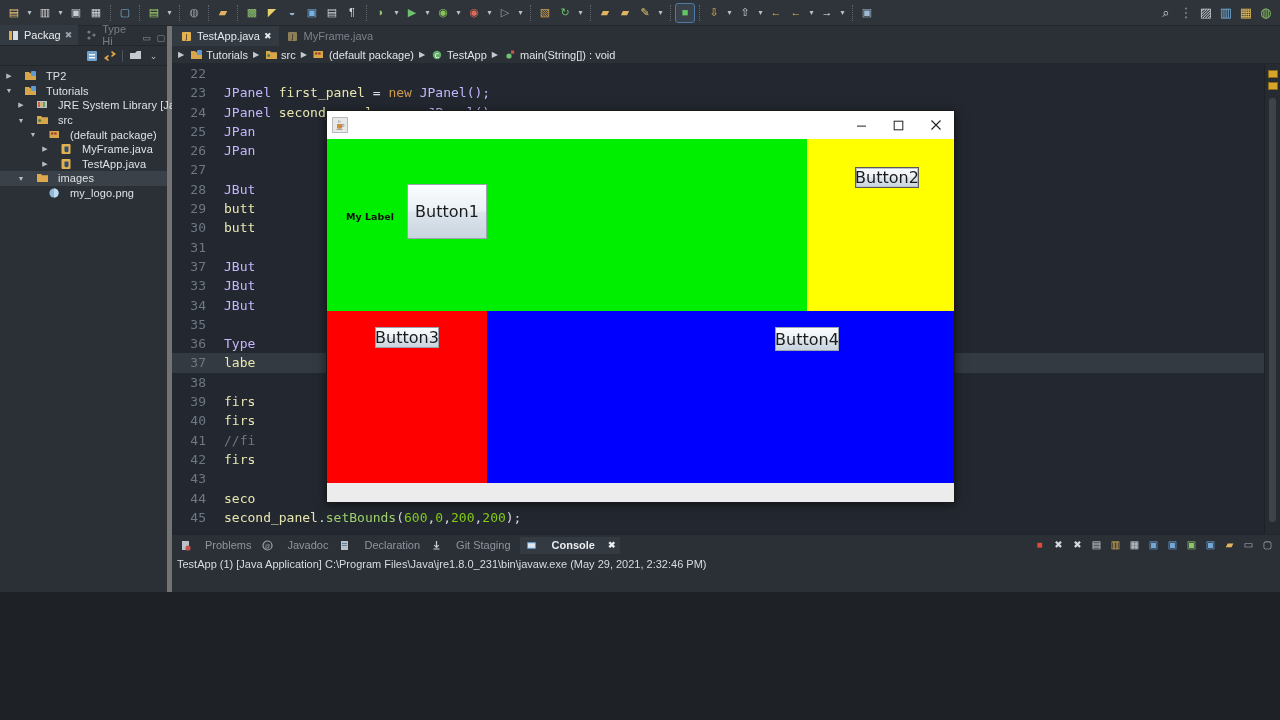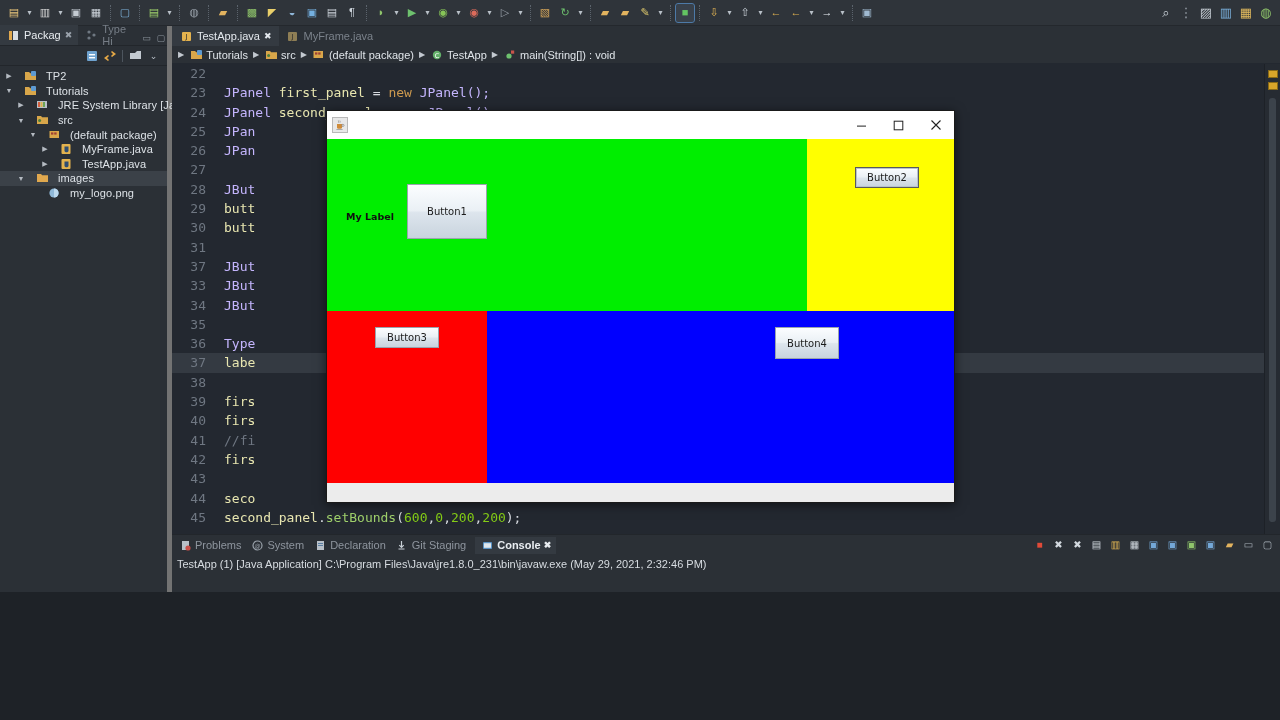--- a/index.html
+++ b/index.html
@@ -142,21 +142,21 @@
 
   
   .console {
     position: absolute; left: 172px; top: 534px; right: 0; height: 58px;
     background: #2b3036; border-top: 1px solid #22262b;
   }
   .cons-tabs {
     height: 20px; display:flex; align-items:center;
     background: #2b3036; padding-left: 6px; gap: 9px;
   }
-  .cons-tab { display:flex; align-items:center; gap:3px; font-size: 11px; color:#8e959e; }
+  .cons-tab { display:flex; align-items:center; gap:13px; font-size: 11px; color:#8e959e; }
   .cons-tab.active { color: #eaeef2; font-weight: bold; background:#343a41; padding: 2px 5px; }
   .cons-right { margin-left:auto; display:flex; align-items:center; gap:2px; padding-right:4px; }
   .cons-body {
     padding: 3px 5px; font-size: 11px; color: #d7dce1;
     background: #2b3036;
   }
 
   
   .swing {
     position: absolute; left: 326px; top: 110px; width: 629px; height: 393px;
@@ -177,21 +177,21 @@
     width: 37px; height: 28px; display:flex; align-items:center; justify-content:center;
     color: #1f1f1f;
   }
   .swing-body { position: relative; height: 363px; background: #ececec; }
   .panel { position: absolute; }
   .jbutton {
     position: absolute;
     background: linear-gradient(180deg,#fbfdff 0%,#eaf0f5 48%,#dde5ed 52%,#c9d4de 100%);
     border: 1px solid #9aa4ae;
     display:flex; align-items:center; justify-content:center;
-    font-size: 10px; color: #1b1b1b;
+    font-size: 16px; color: #1b1b1b;
     font-family: "DejaVu Sans", sans-serif;
   }
   .jbutton.focused { border: 1px solid #5a5a5a; box-shadow: inset 0 0 0 1px #b7c2cd; }
   .jlabel {
     position: absolute; font-size: 9.5px; color: #101010;
     font-family: "DejaVu Sans", sans-serif; font-weight: bold;
   }
 
   
   .banner {
@@ -608,21 +608,21 @@
             </span>
             <span>Problems</span>
           </div>
           <div class="cons-tab">
             <span class="nicon">
               <svg width="11" height="11" viewBox="0 0 11 11">
                 <circle cx="5.5" cy="5.5" r="4.5" fill="none" stroke="#9aa2ab" stroke-width="1.2"></circle>
                 <text x="5.5" y="8" font-size="6" fill="#9aa2ab" text-anchor="middle" font-family="DejaVu Sans">@</text>
               </svg>
             </span>
-            <span>System</span>
+            <span>Javadoc</span>
           </div>
           <div class="cons-tab">
             <span class="nicon">
               <svg width="11" height="11" viewBox="0 0 11 11">
                 <rect x="2" y="1" width="7" height="9" fill="#b8c0c8"></rect>
                 <rect x="3" y="3" width="5" height="1" fill="#5b7fa3"></rect>
                 <rect x="3" y="5" width="5" height="1" fill="#5b7fa3"></rect>
               </svg>
             </span>
             <span>Declaration</span>
@@ -697,18 +697,18 @@
     </div>
     <div class="swing-body" id="swing-body">
         <div class="panel" style="left: 0px; top: 0px; width: 480px; height: 172px; background: rgb(0, 238, 0);"></div>
         <div class="panel" style="left: 480px; top: 0px; width: 147px; height: 172px; background: rgb(255, 255, 0);"></div>
         <div class="panel" style="left: 0px; top: 172px; width: 160px; height: 172px; background: rgb(255, 0, 0);"></div>
         <div class="panel" style="left: 160px; top: 172px; width: 467px; height: 172px; background: rgb(0, 0, 255);"></div>
         <div class="jlabel" style="left: 19px; top: 72px;">My Label</div>
         <div class="jbutton" style="left: 80px; top: 45px; width: 80px; height: 55px;">Button1</div>
         <div class="jbutton focused" style="left: 528px; top: 28px; width: 64px; height: 21px;">Button2</div>
         <div class="jbutton" style="left: 48px; top: 188px; width: 64px; height: 21px;">Button3</div>
-        <div class="jbutton" style="left: 448px; top: 188px; width: 64px; height: 32px;">Button4</div>
+        <div class="jbutton" style="left: 448px; top: 188px; width: 64px; height: 24px;">Button4</div>
       </div>
   </div>
 
 
 </div>
 
 </body></html>

